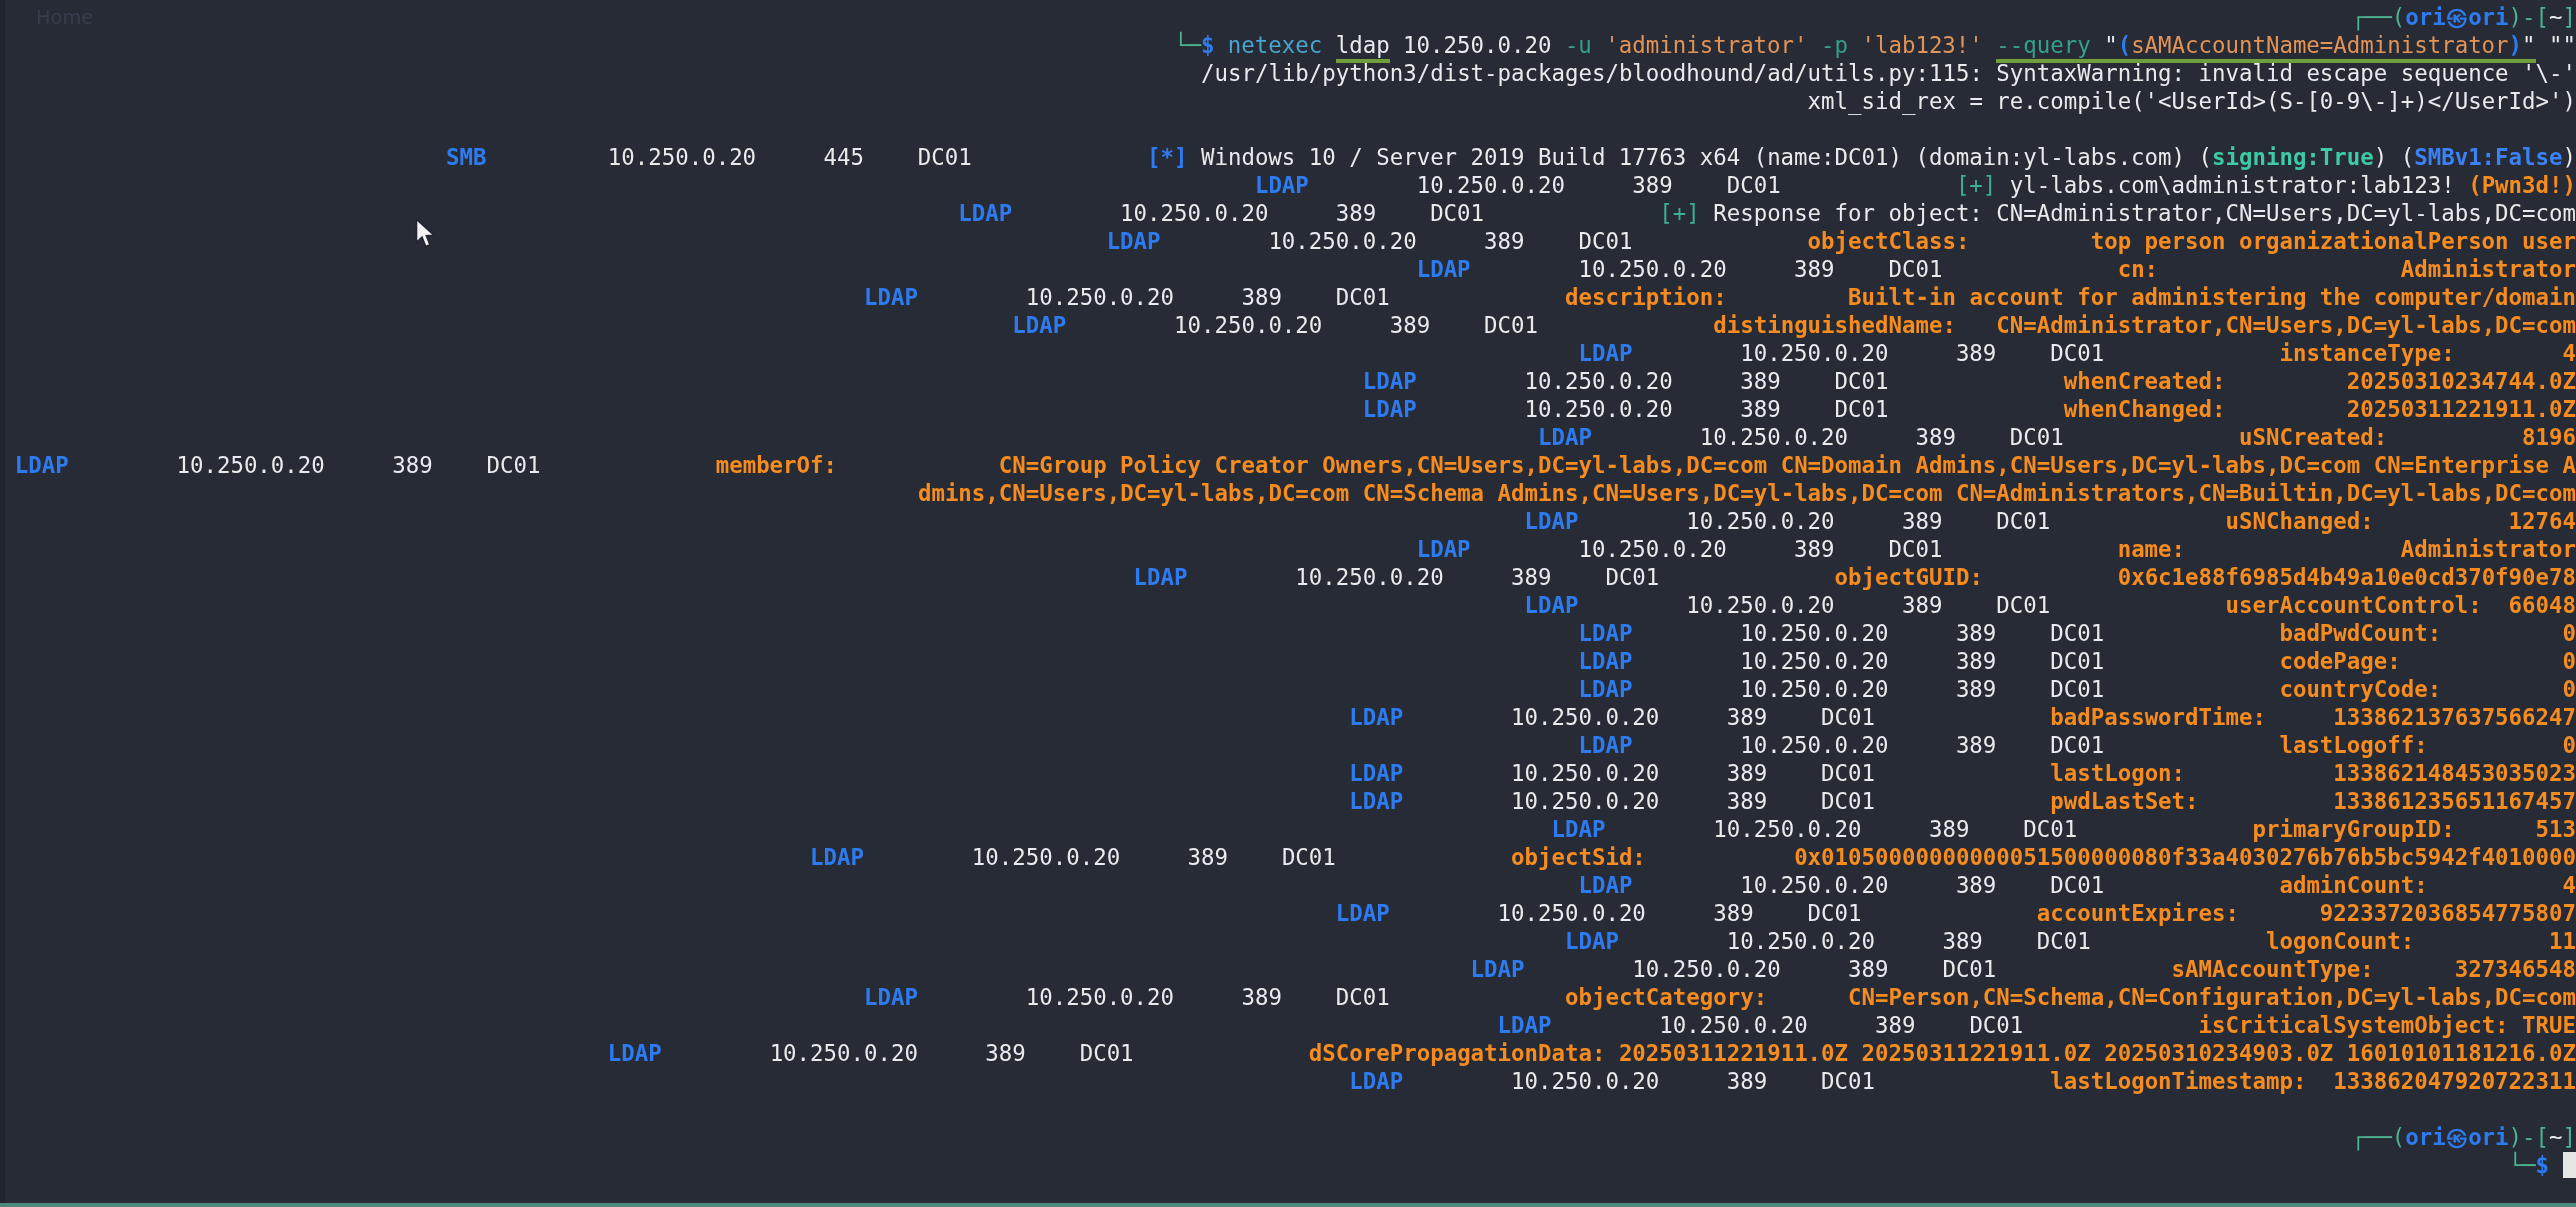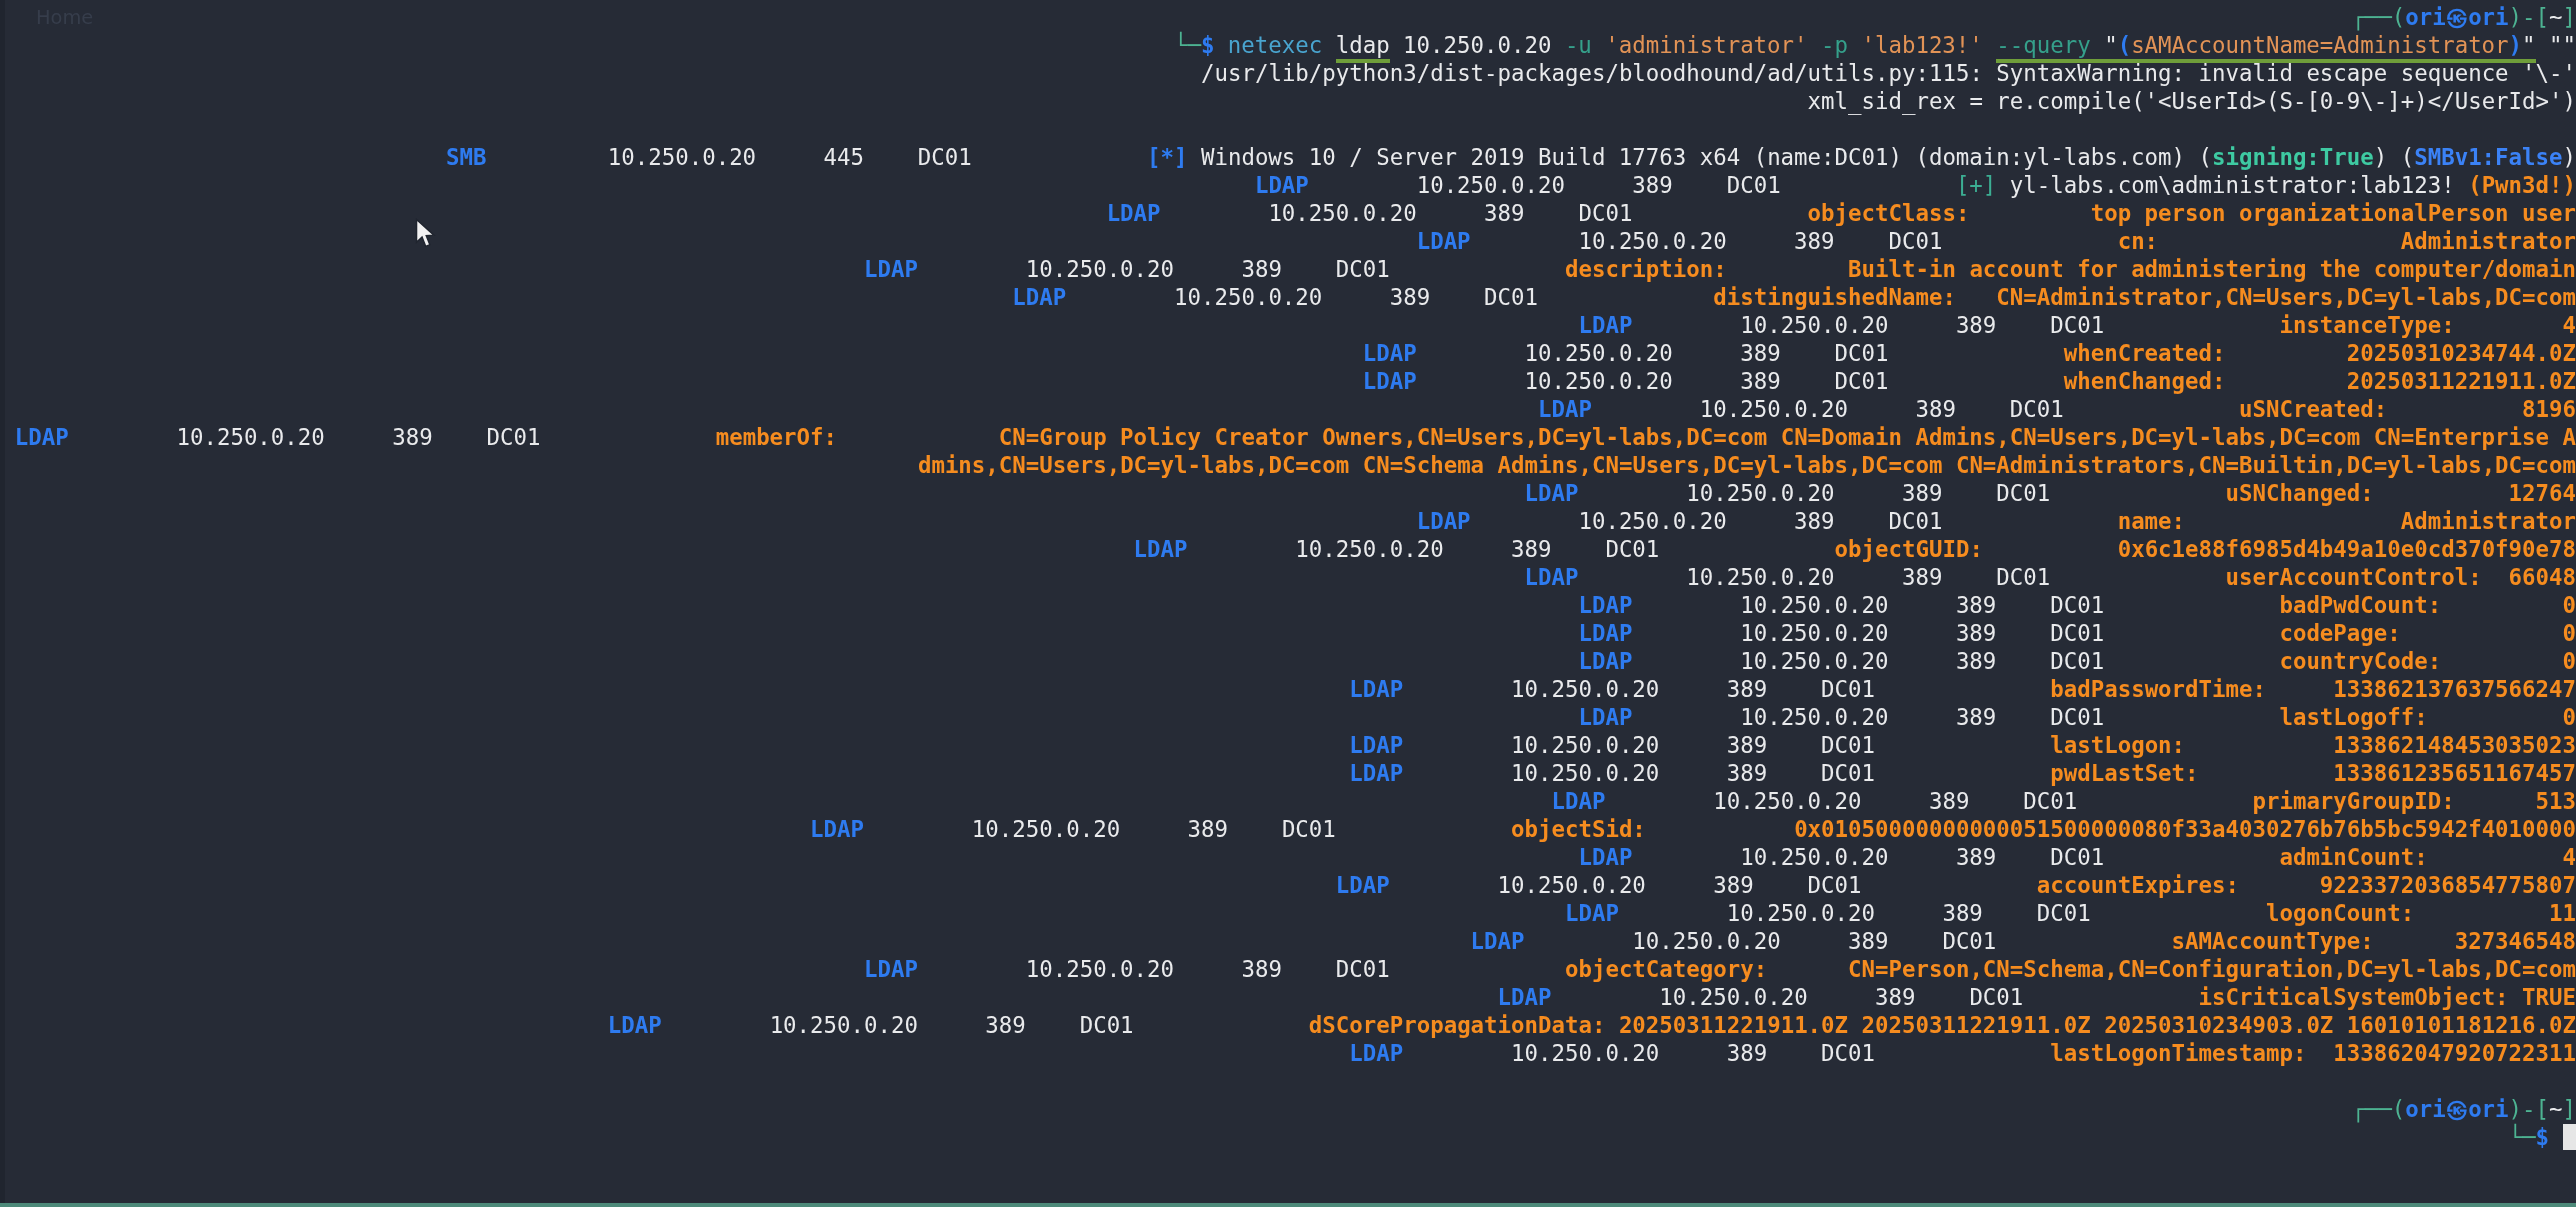--- a/index.html
+++ b/index.html
@@ -48,20 +48,21 @@
 <div id="ghost-title">Home</div>
 
 <div id="terminal">
     <div class="line"><span class="sg t">┌──(</span><span class="sg b">ori㉿ori</span><span class="sg t">)-[</span><span class="sg w">~</span><span class="sg t">]</span></div>
     <div class="line"><span class="sg t">└─</span><span class="sg b">$</span><span class="sg w"> </span><span class="sg cmd">netexec</span><span class="sg w"> </span><span class="sg w ul">ldap</span><span class="sg w"> 10.250.0.20 </span><span class="sg opt">-u</span><span class="sg w"> </span><span class="sg str">'administrator'</span><span class="sg w"> </span><span class="sg opt">-p</span><span class="sg w"> </span><span class="sg str">'lab123!'</span><span class="sg w"> </span><span class="sg opt ul">--query</span><span class="sg w ul"> "</span><span class="sg b ul">(</span><span class="sg str ul">sAMAccountName=Administrator</span><span class="sg b ul">)</span><span class="sg w ul">"</span><span class="sg w"> ""</span></div>
     <div class="line"><span class="sg w">/usr/lib/python3/dist-packages/bloodhound/ad/utils.py:115: SyntaxWarning: invalid escape sequence '\-'</span></div>
     <div class="line"><span class="sg w">  xml_sid_rex = re.compile('&lt;UserId&gt;(S-[0-9\-]+)&lt;/UserId&gt;')</span></div>
     <div class="line"></div>
     <div class="line"><span class="sg b">SMB         </span><span class="sg w">10.250.0.20     445    DC01             </span><span class="sg b">[*]</span><span class="sg w"> Windows 10 / Server 2019 Build 17763 x64 (name:DC01) (domain:yl-labs.com) (</span><span class="sg sign">signing:True</span><span class="sg w">) (</span><span class="sg smbv">SMBv1:False</span><span class="sg w">)</span></div>
     <div class="line"><span class="sg b">LDAP        </span><span class="sg w">10.250.0.20     389    DC01             </span><span class="sg plus">[+]</span><span class="sg w"> yl-labs.com\administrator:lab123! </span><span class="sg attr">(Pwn3d!)</span></div>
+    <div class="line"><span class="sg b">LDAP        </span><span class="sg w">10.250.0.20     389    DC01             </span><span class="sg plus">[+]</span><span class="sg w"> Response for object: CN=Administrator,CN=Users,DC=yl-labs,DC=com</span></div>
     <div class="line"><span class="sg b">LDAP        </span><span class="sg w">10.250.0.20     389    DC01             </span><span class="sg attr">objectClass:         top person organizationalPerson user</span></div>
     <div class="line"><span class="sg b">LDAP        </span><span class="sg w">10.250.0.20     389    DC01             </span><span class="sg attr">cn:                  Administrator</span></div>
     <div class="line"><span class="sg b">LDAP        </span><span class="sg w">10.250.0.20     389    DC01             </span><span class="sg attr">description:         Built-in account for administering the computer/domain</span></div>
     <div class="line"><span class="sg b">LDAP        </span><span class="sg w">10.250.0.20     389    DC01             </span><span class="sg attr">distinguishedName:   CN=Administrator,CN=Users,DC=yl-labs,DC=com</span></div>
     <div class="line"><span class="sg b">LDAP        </span><span class="sg w">10.250.0.20     389    DC01             </span><span class="sg attr">instanceType:        4</span></div>
     <div class="line"><span class="sg b">LDAP        </span><span class="sg w">10.250.0.20     389    DC01             </span><span class="sg attr">whenCreated:         20250310234744.0Z</span></div>
     <div class="line"><span class="sg b">LDAP        </span><span class="sg w">10.250.0.20     389    DC01             </span><span class="sg attr">whenChanged:         20250311221911.0Z</span></div>
     <div class="line"><span class="sg b">LDAP        </span><span class="sg w">10.250.0.20     389    DC01             </span><span class="sg attr">uSNCreated:          8196</span></div>
     <div class="line"><span class="sg b">LDAP        </span><span class="sg w">10.250.0.20     389    DC01             </span><span class="sg attr">memberOf:            CN=Group Policy Creator Owners,CN=Users,DC=yl-labs,DC=com CN=Domain Admins,CN=Users,DC=yl-labs,DC=com CN=Enterprise A</span></div>
     <div class="line"><span class="sg attr">dmins,CN=Users,DC=yl-labs,DC=com CN=Schema Admins,CN=Users,DC=yl-labs,DC=com CN=Administrators,CN=Builtin,DC=yl-labs,DC=com</span></div>

